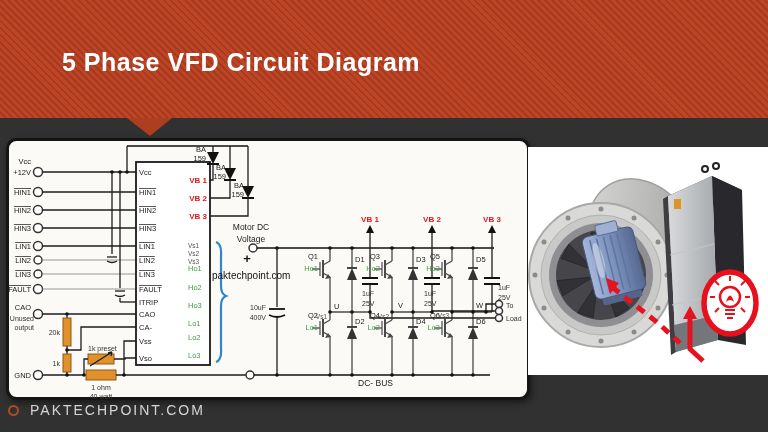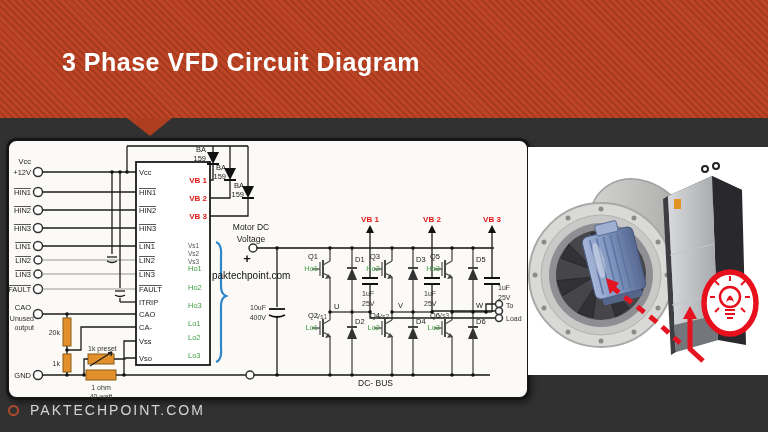--- a/index.html
+++ b/index.html
@@ -53,21 +53,21 @@
   .tgray{font-size:6.5px;fill:#555}
   .twm{font-size:10px;fill:#111}
   .tbig{font-size:8.5px;fill:#222}
   .ovl{text-decoration:overline}
 </style>
 </head>
 <body>
 
 <div class="banner"></div>
 <div class="banner-notch"></div>
-<div class="slide-title">3 Phase VFD Circuit Diagram</div>
+<div class="slide-title">5 Phase VFD Circuit Diagram</div>
 
 <svg class="circuit-svg" width="524" height="262" viewBox="0 0 524 262">
   <rect x="1.5" y="1.5" width="521" height="259" rx="9" fill="#fbfaf7" stroke="#151515" stroke-width="3"></rect>
 
   <g>
     <circle class="term" cx="32" cy="34" r="4.5"></circle>
       <circle class="term" cx="32" cy="54" r="4.5"></circle>
     <circle class="term" cx="32" cy="72" r="4.5"></circle>
       <circle class="term" cx="32" cy="90" r="4.5"></circle>
     <circle class="term" cx="32" cy="108" r="4.5"></circle>

